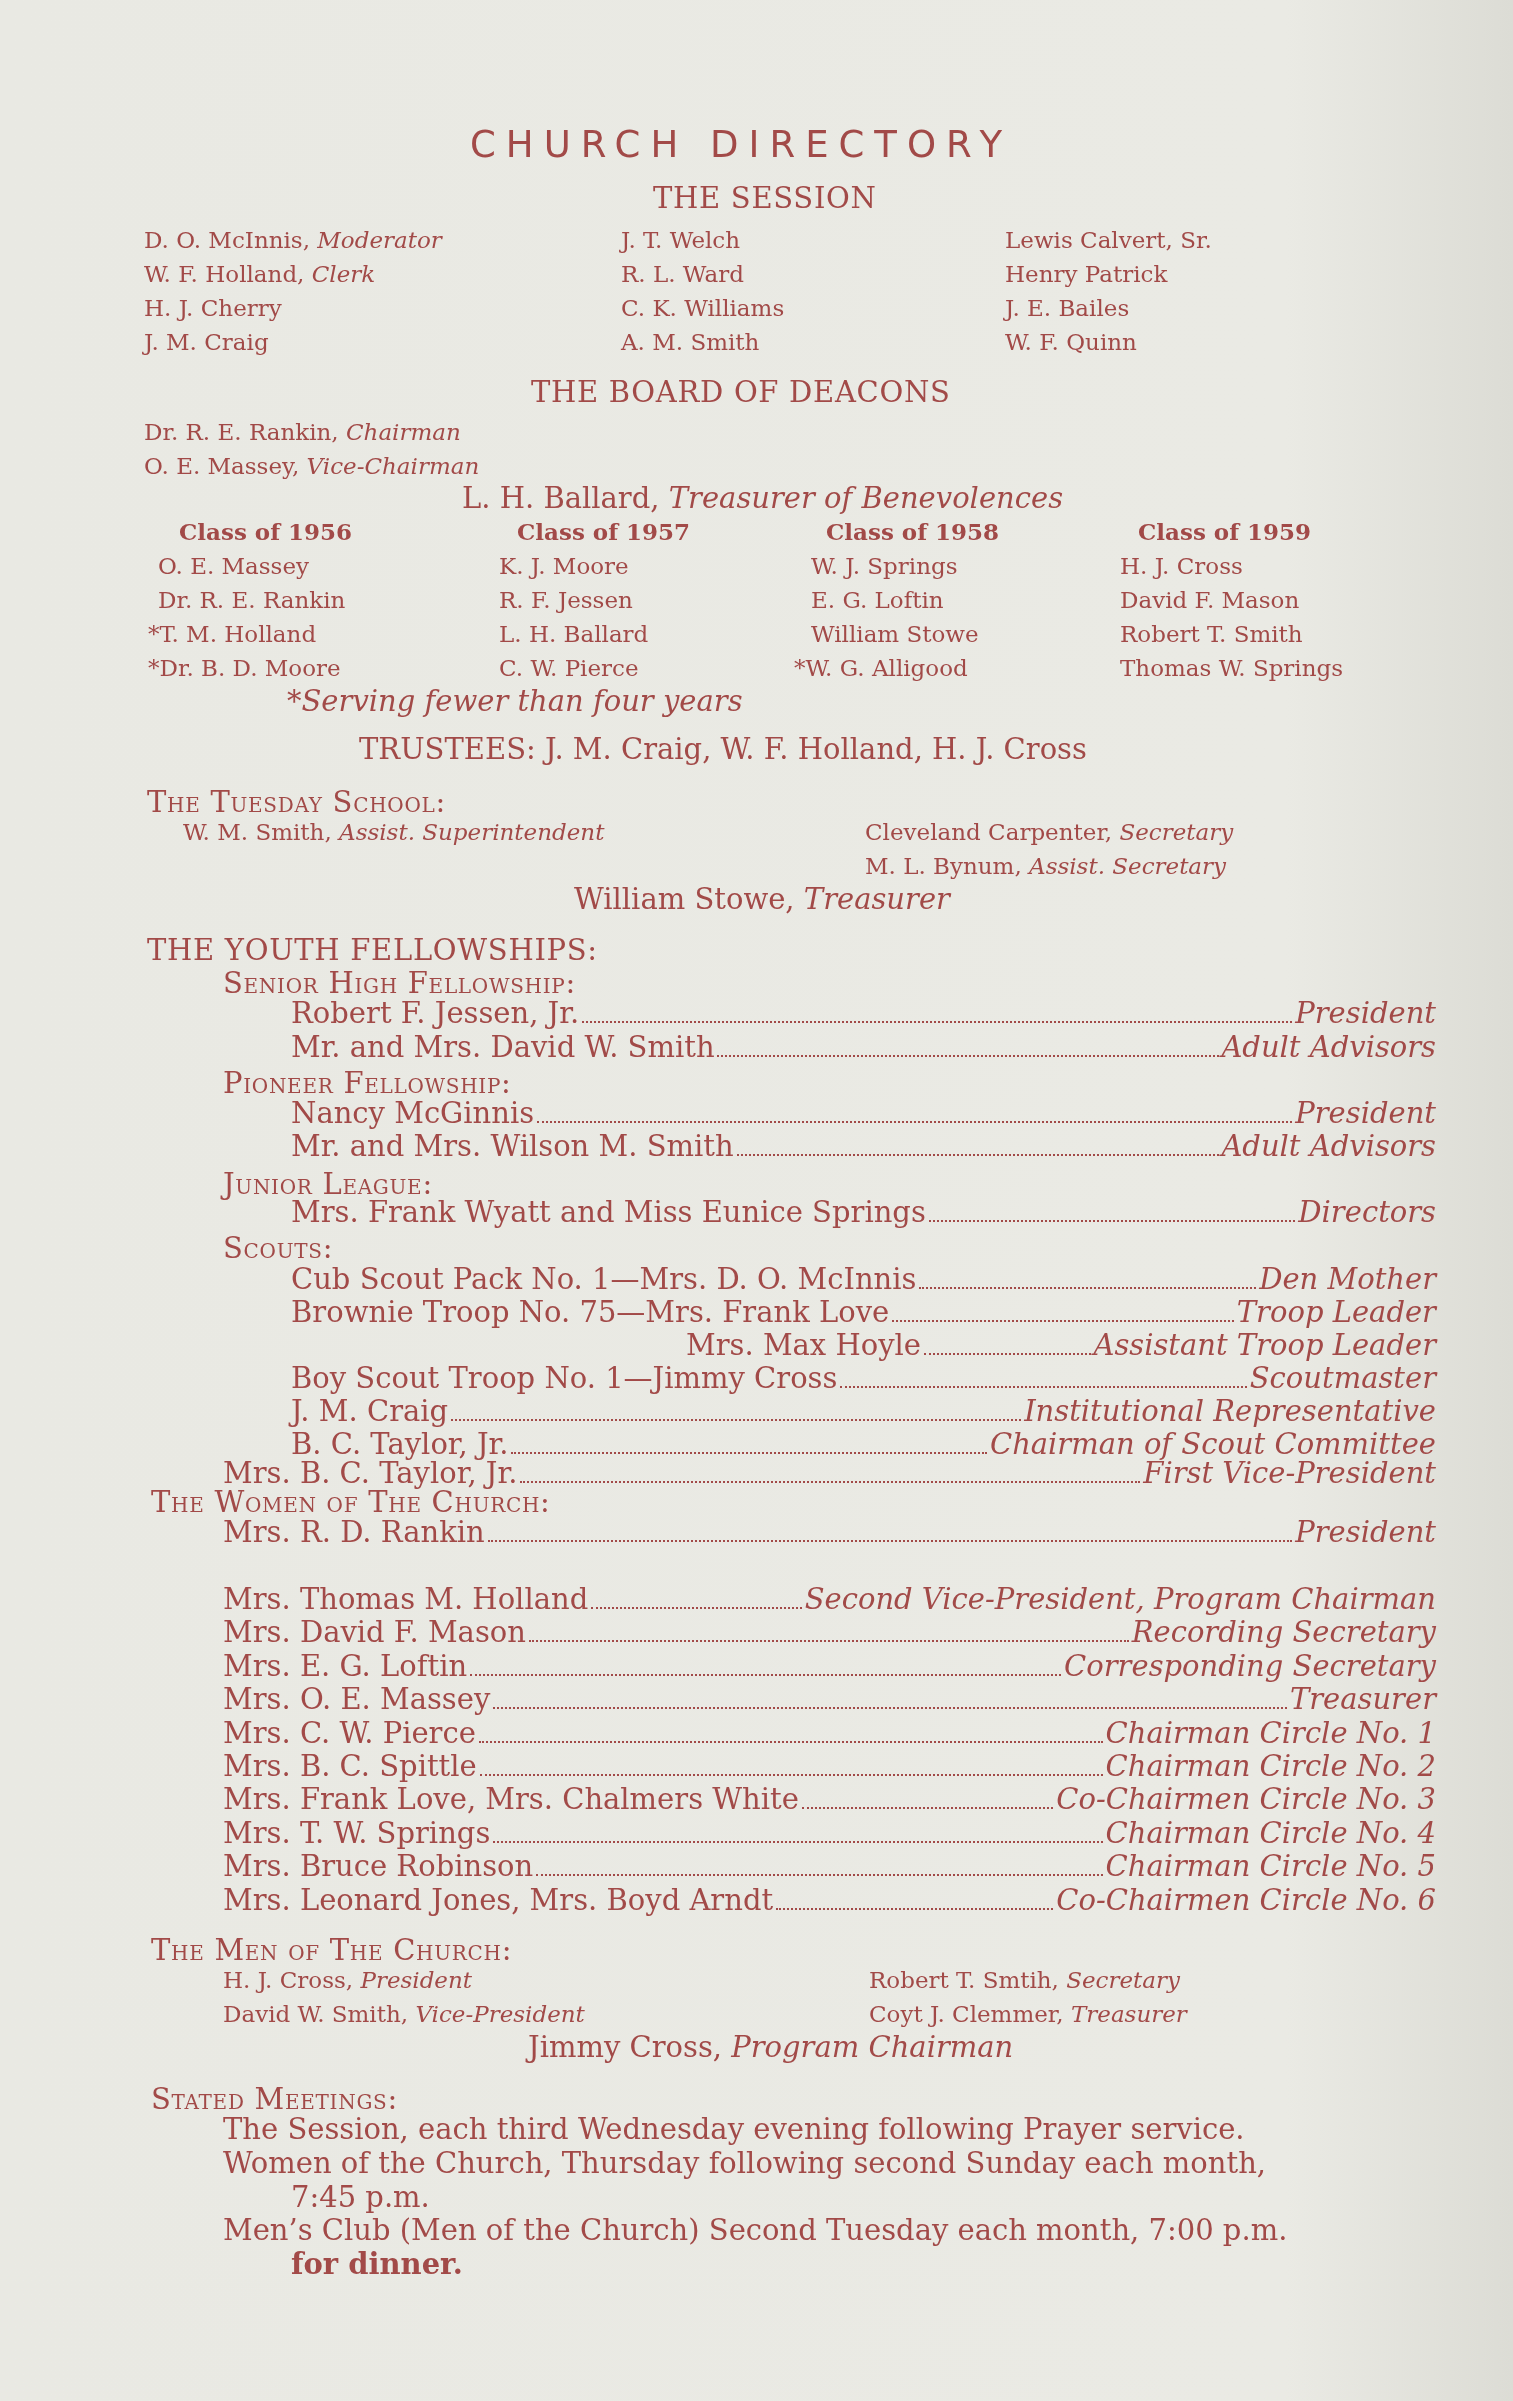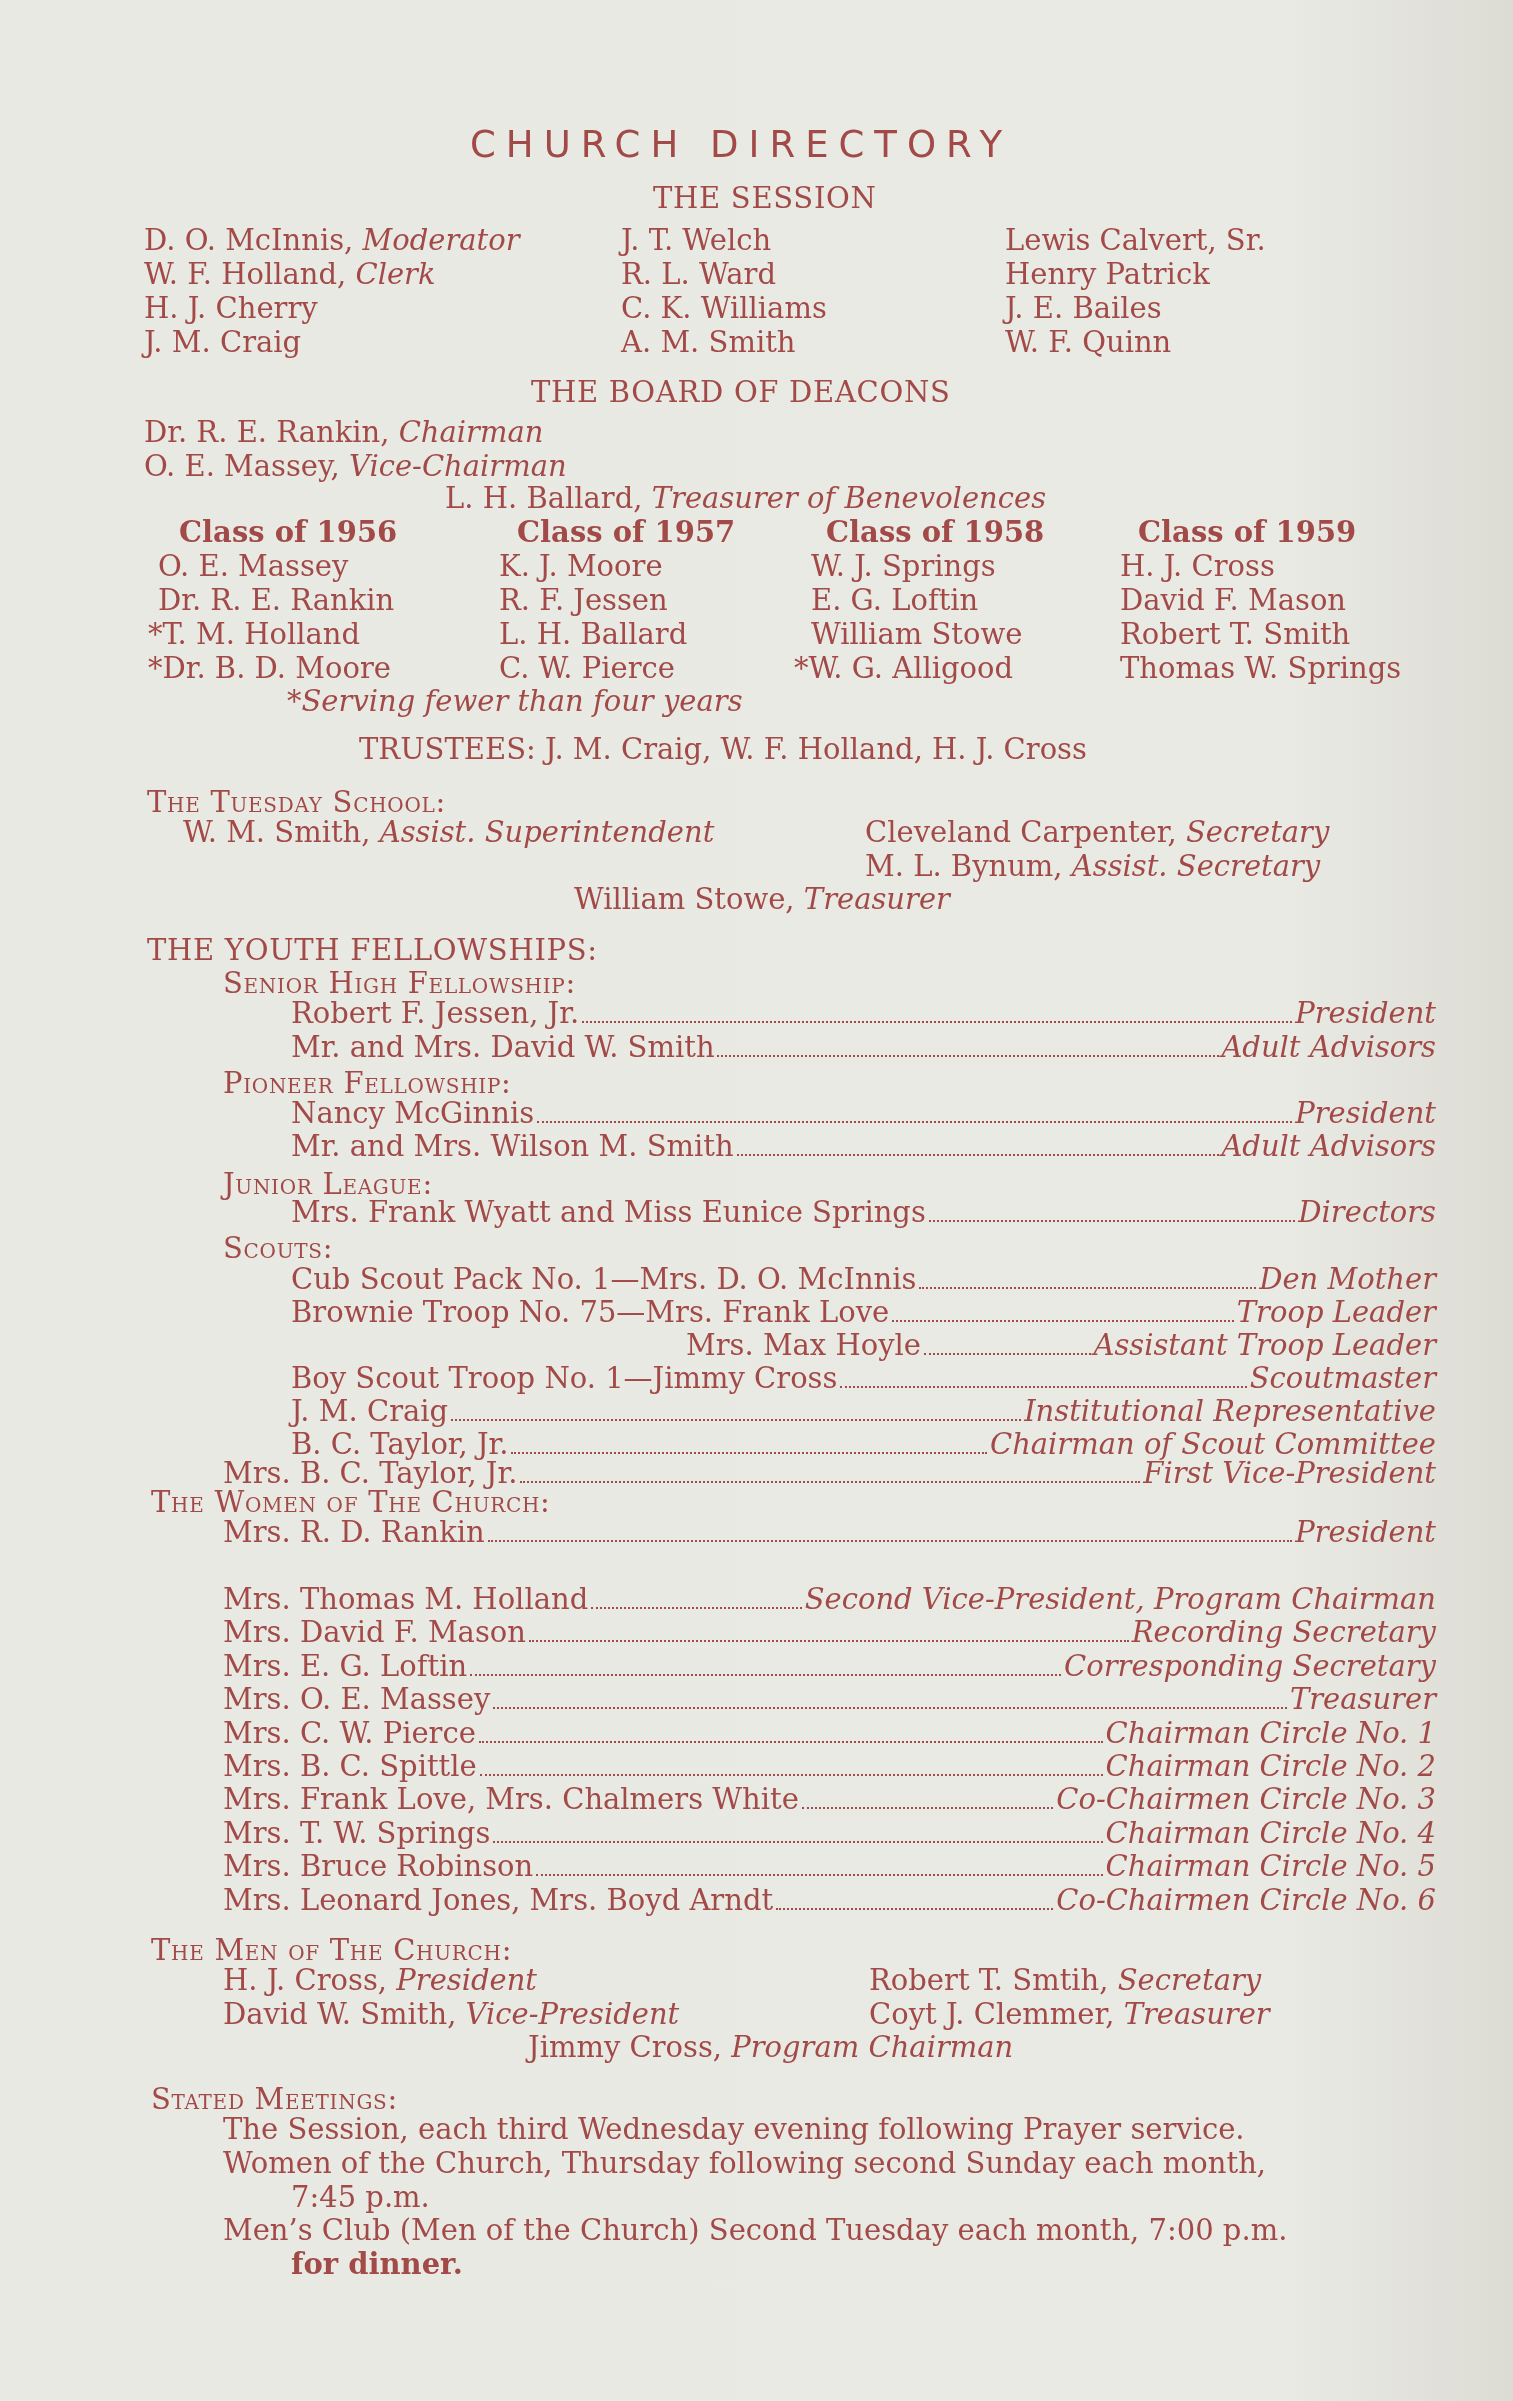--- a/index.html
+++ b/index.html
@@ -11,21 +11,21 @@
     font-family: "DejaVu Serif", "Liberation Serif", serif;
     position: relative; overflow: hidden;
   }
   .page { position: absolute; left: 0; top: 0; width: 1513px; height: 2401px; border-radius: 19px; }
   .abs { position: absolute; white-space: nowrap; }
   .title { font-family: "DejaVu Sans", sans-serif; font-size: 37px; letter-spacing: 10px; left: 470px; top: 123px; font-weight: normal; }
   .sec-h { font-size: 29px; letter-spacing: 0.7px; }
   .t { font-size: 29px; line-height: 34px; }
   i { font-style: italic; }
   .col { position: absolute; }
-  .col div { font-size: 29px; line-height: 34px; white-space: nowrap; }
+  .col div { font-size: 23px; line-height: 34px; white-space: nowrap; }
   .bold { font-weight: bold; }
   .sc { font-variant: small-caps; font-size: 29px; letter-spacing: 0.7px; }
   .leader { position: absolute; display: flex; align-items: baseline; font-size: 29px; line-height: 34px; }
   .leader .dots { flex: 1; border-bottom: 2.2px dotted #a24a48; margin: 0 2.9px 6.5px 2.9px; min-width: 14.4px; }
   .leader .role { font-style: italic; }
 </style>
 </head>
 <body>
 
 <div class="page">
@@ -50,21 +50,21 @@
     <div>Henry Patrick</div>
     <div>J. E. Bailes</div>
     <div>W. F. Quinn</div>
   </div>
 
   <div class="abs sec-h" style="left:531px; top:375px;">THE BOARD OF DEACONS</div>
   <div class="col" style="left:144px; top:415px;">
     <div><span>Dr. R. E. Rankin, </span><i>Chairman</i></div>
     <div><span>O. E. Massey, </span><i>Vice-Chairman</i></div>
   </div>
-  <div class="abs t" style="left:445px; top:481px;"><span>L. H. Ballard, </span><i>Treasurer of Benevolences</i></div>
+  <div class="abs t" style="left:462px; top:481px;"><span>L. H. Ballard, </span><i>Treasurer of Benevolences</i></div>
 
   <div class="col" style="left:179px; top:515px;">
     <div class="bold">Class of 1956</div>
   </div>
   <div class="col" style="left:517px; top:515px;">
     <div class="bold">Class of 1957</div>
   </div>
   <div class="col" style="left:826px; top:515px;">
     <div class="bold">Class of 1958</div>
   </div>

